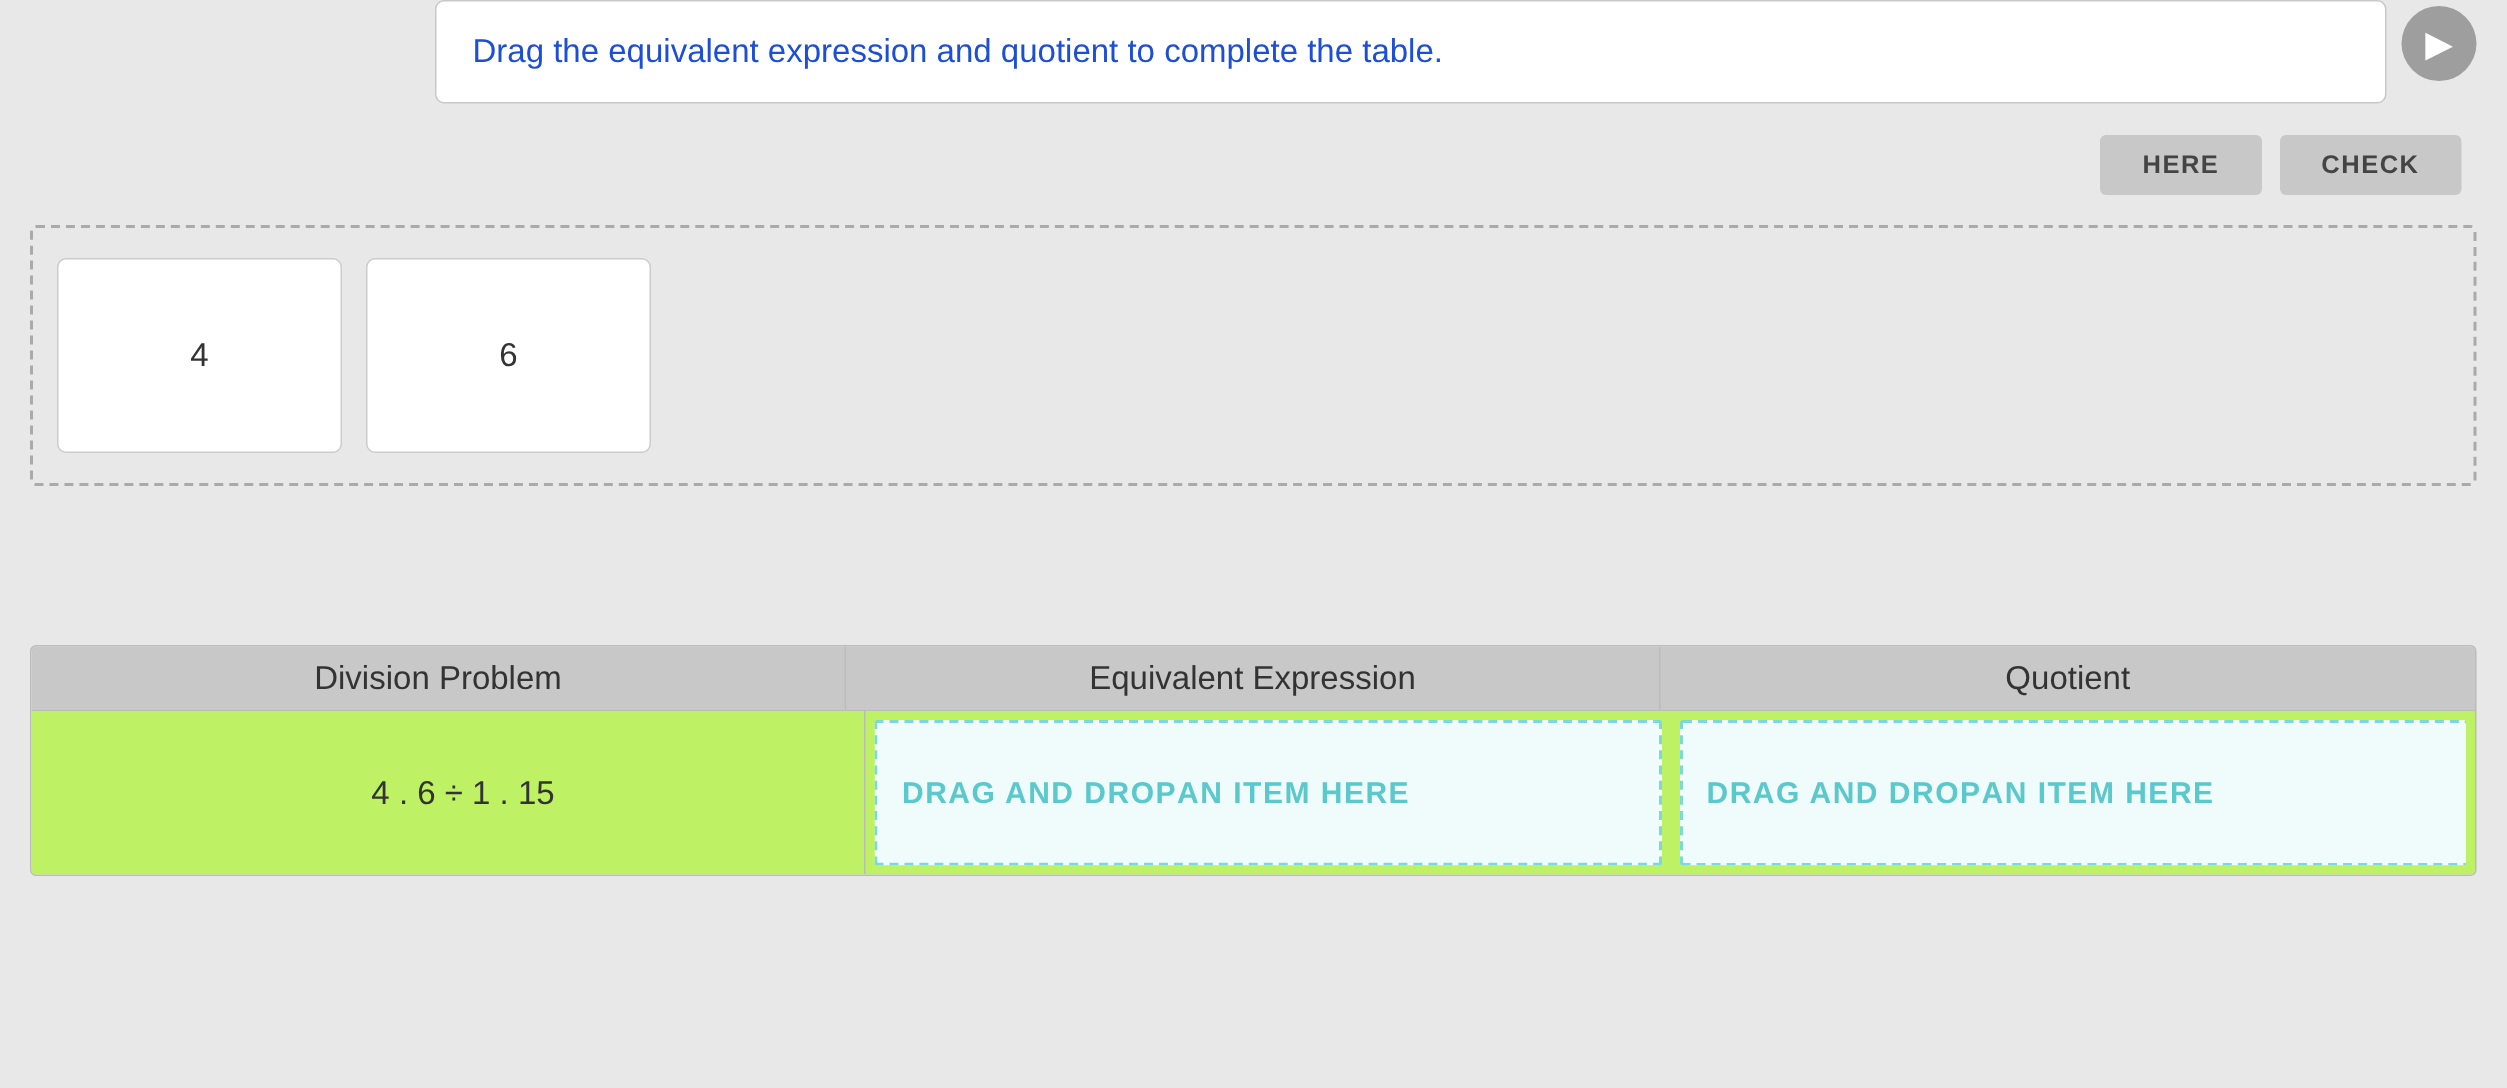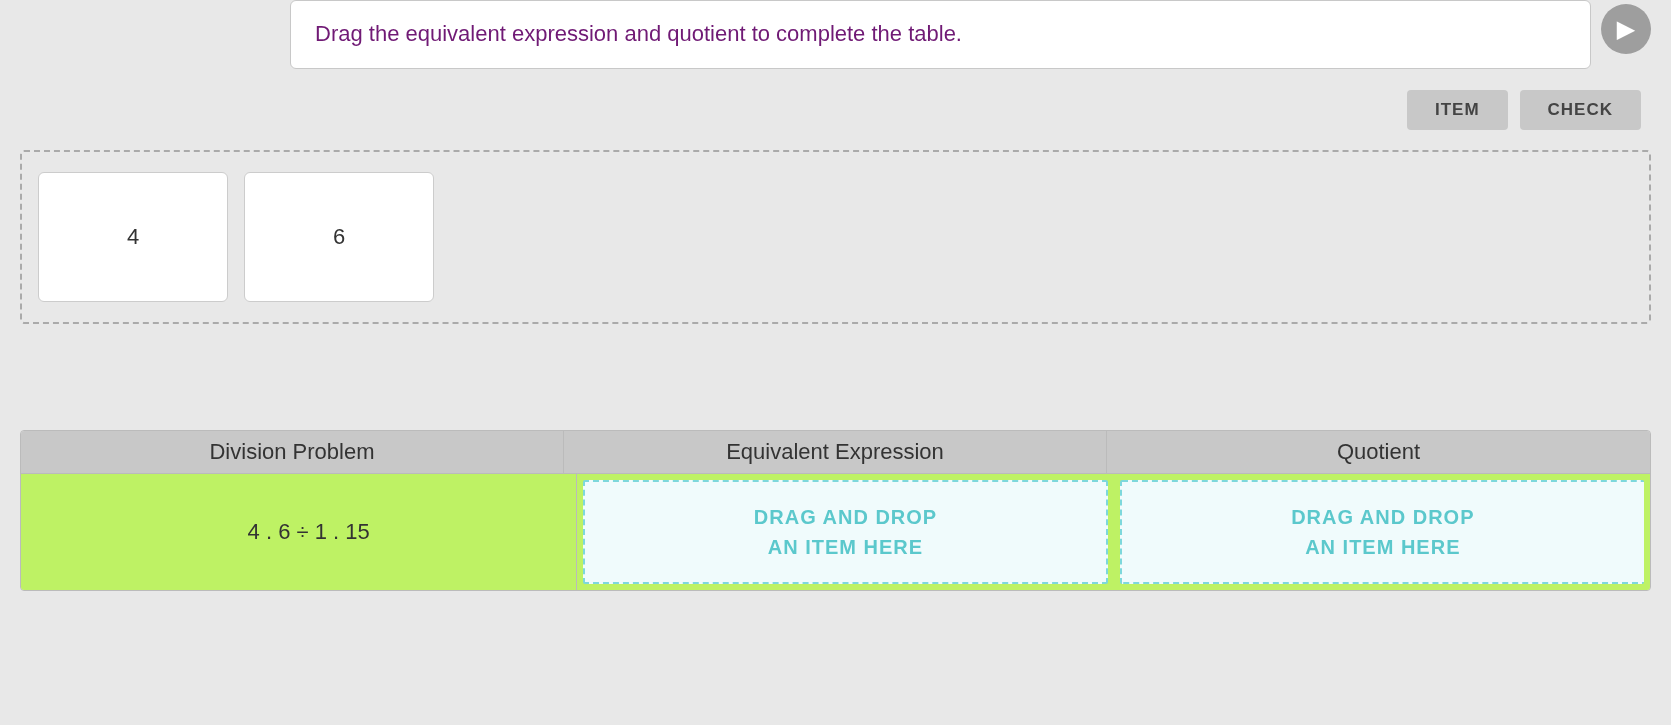--- a/index.html
+++ b/index.html
@@ -20,21 +20,21 @@
     .top-instruction {
       position: absolute;
       top: 0;
       left: 290px;
       right: 80px;
       padding: 18px 24px;
       background: white;
       border: 1.5px solid #c8c8c8;
       border-radius: 6px;
       font-size: 22px;
-      color: #701a75;
+      color: #1d4ed8;
       line-height: 1.4;
     }
 
     .top-right-icon {
       position: absolute;
       top: 4px;
       right: 20px;
       width: 50px;
       height: 50px;
       background: #9e9e9e;
@@ -148,41 +148,41 @@
 
     .drop-zone {
       border: 2.5px dashed #7dd8dc;
       background: #f0fbfc;
       color: #5bc8cc;
       font-size: 20px;
       font-weight: bold;
       letter-spacing: 1px;
       text-align: center;
       display: flex;
-      flex-direction: column;
-      align-items: center;
-      justify-content: flex-end;
+      flex-direction: row;
+      align-items: center;
+      justify-content: flex-start;
       line-height: 1.5;
       margin: 6px;
       border-radius: 2px;
     }
   </style>
 </head>
 <body>
 
 <div class="top-instruction">
   <span>Drag the equivalent expression and quotient to complete the table.</span>
 </div>
 
 <div class="top-right-icon">
   <span>▶</span>
 </div>
 
 <div class="action-buttons">
-  <button class="action-btn">ITEM</button>
+  <button class="action-btn">HERE</button>
   <button class="action-btn">CHECK</button>
 </div>
 
 <div class="drag-items-container">
   <div class="drag-card">
     <span>4</span>
   </div>
   <div class="drag-card">
     <span>6</span>
   </div>

